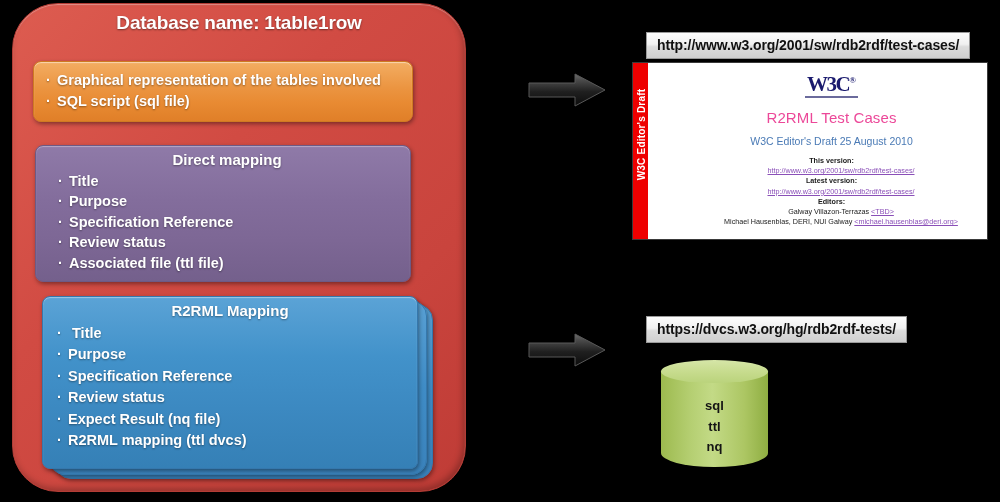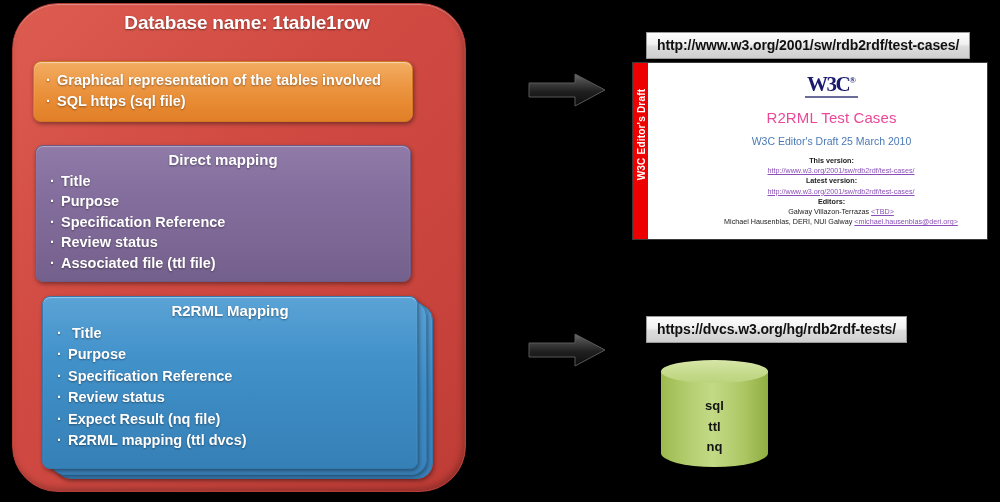--- a/index.html
+++ b/index.html
@@ -24,21 +24,21 @@
     height: 487px;
     border-radius: 46px;
     background: linear-gradient(135deg, #dd5c50 0%, #d14b43 38%, #c9443d 72%, #bf3c36 100%);
     box-shadow: inset 0 1px 1px rgba(255,255,255,0.35),
                 inset -2px -3px 6px rgba(0,0,0,0.25),
                 2px 3px 7px rgba(0,0,0,0.55);
     border: 1px solid #b33c35;
   }
   .db-title {
     position: absolute;
-    left: 8px;
+    left: 0;
     top: 8px;
     width: 452px;
     text-align: center;
     color: #ffffff;
     font-size: 19px;
     font-weight: bold;
     letter-spacing: -0.2px;
     text-shadow: 0 1px 2px rgba(0,0,0,0.45);
   }
 
@@ -92,21 +92,21 @@
   
   .card-purple {
     left: 22px;
     top: 141px;
     width: 376px;
     height: 137px;
     background: linear-gradient(180deg, #8f7aa8 0%, #836d9c 40%, #7d6795 70%, #74608c 100%);
     border: 1px solid #6d5a85;
     box-shadow: inset 0 1px 1px rgba(255,255,255,0.35),
                 1px 2px 4px rgba(0,0,0,0.4);
-    padding: 6px 0 0 0;
+    padding: 6px 0 0 8px;
   }
   .card-purple .bullets { padding-left: 14px; margin-top: 2px; }
 
   
   .stack-shadow {
     position: absolute;
     border-radius: 16px;
     background: linear-gradient(180deg, #59a0d4 0%, #3f8cc6 50%, #3a82bb 100%);
     border: 1px solid #3578ad;
     box-shadow: 1px 2px 4px rgba(0,0,0,0.4);
@@ -260,21 +260,21 @@
 </style>
 </head>
 <body>
 
 <div class="db-container">
   <div class="db-title">Database name: 1table1row</div>
 
   <div class="card card-orange">
     <ul class="bullets">
       <li>Graphical representation of the tables involved</li>
-      <li>SQL https (sql file)</li>
+      <li>SQL script (sql file)</li>
     </ul>
   </div>
 
   <div class="card card-purple">
     <div class="card-title">Direct mapping</div>
     <ul class="bullets">
       <li>Title</li>
       <li>Purpose</li>
       <li>Specification Reference</li>
       <li>Review status</li>
@@ -326,21 +326,21 @@
 
 <div class="url-label url-1">http://www.w3.org/2001/sw/rdb2rdf/test-cases/</div>
 
 <div class="w3c-doc">
   <div class="w3c-sidebar">
     <span>W3C Editor's Draft</span>
   </div>
   <div class="w3c-body">
     <div class="w3c-logo"><span>W3C</span><sup>®</sup></div>
     <h1 class="w3c-h1">R2RML Test Cases</h1>
-    <h2 class="w3c-h2">W3C Editor's Draft 25 March 2010</h2>
+    <h2 class="w3c-h2">W3C Editor's Draft 25 August 2010</h2>
     <div class="w3c-meta">
       <div class="lbl">This version:</div>
       <a class="lnk" href="#">http://www.w3.org/2001/sw/rdb2rdf/test-cases/</a>
       <div class="lbl">Latest version:</div>
       <a class="lnk" href="#">http://www.w3.org/2001/sw/rdb2rdf/test-cases/</a>
       <div class="lbl">Editors:</div>
       <div class="ed"><span>Galway Villazon-Terrazas </span><a href="#">&lt;TBD&gt;</a></div>
       <div class="ed"><span>Michael Hausenblas, DERI, NUI Galway </span><a href="#">&lt;michael.hausenblas@deri.org&gt;</a></div>
     </div>
   </div>

